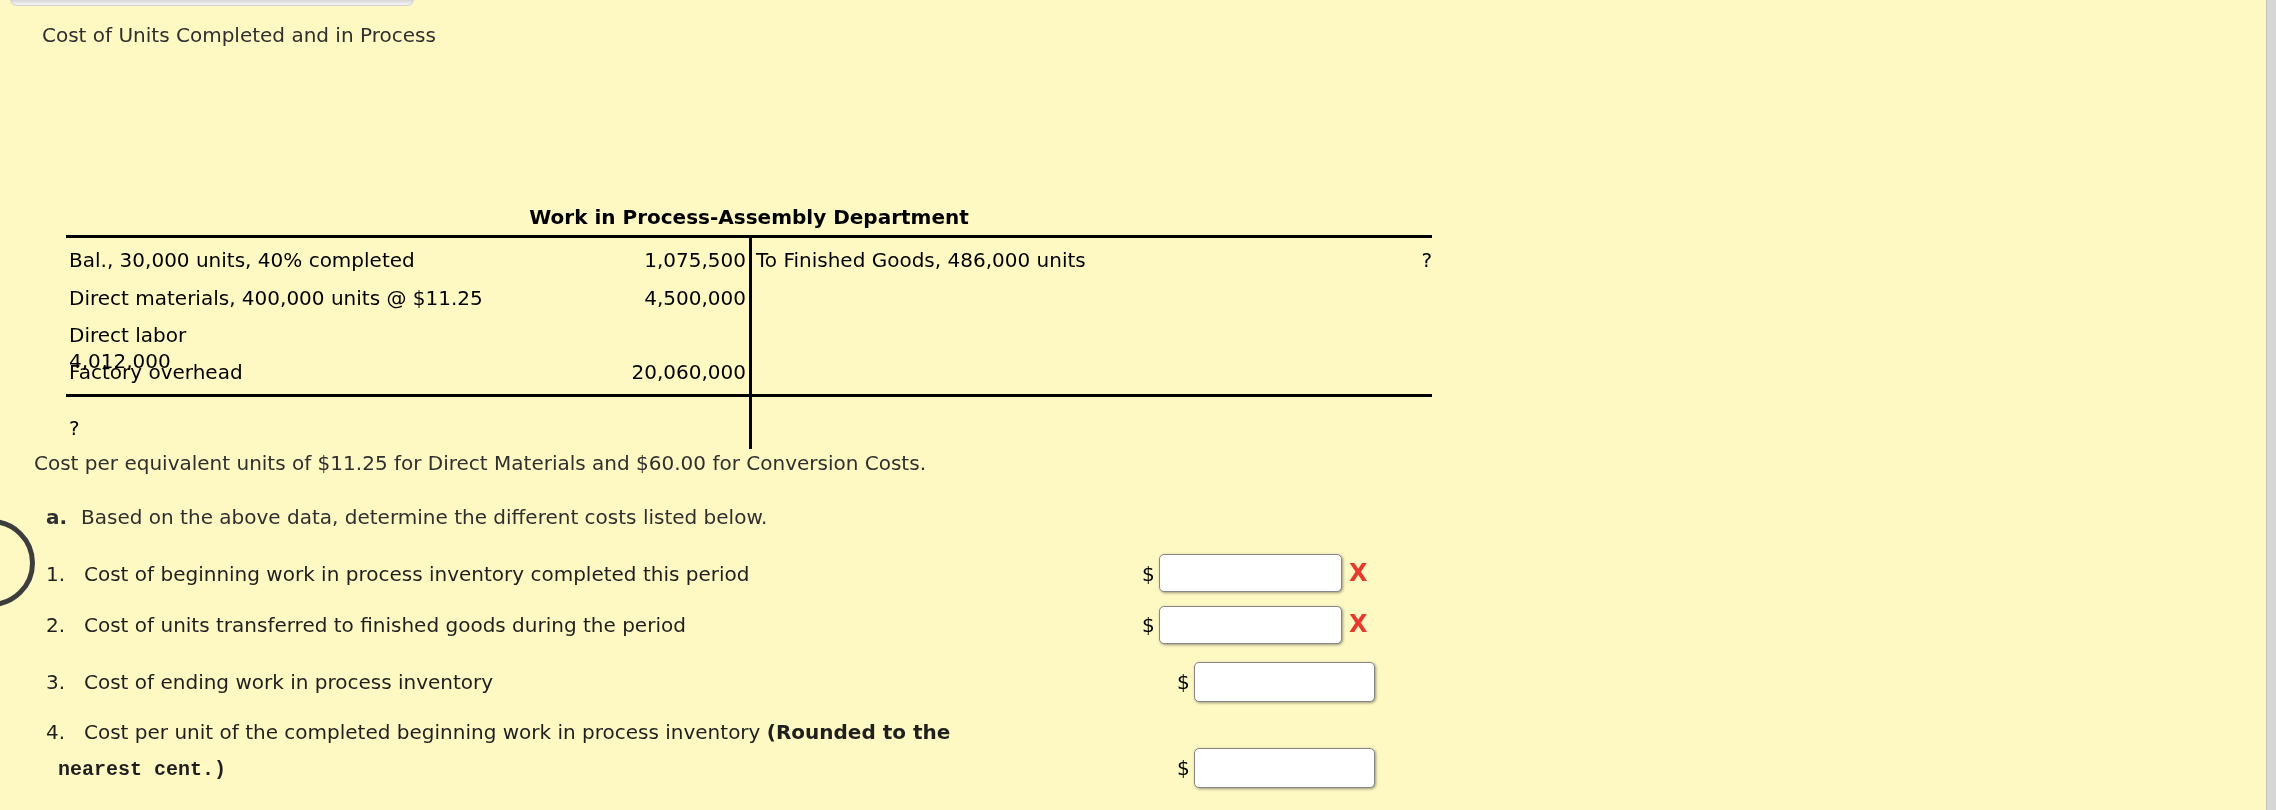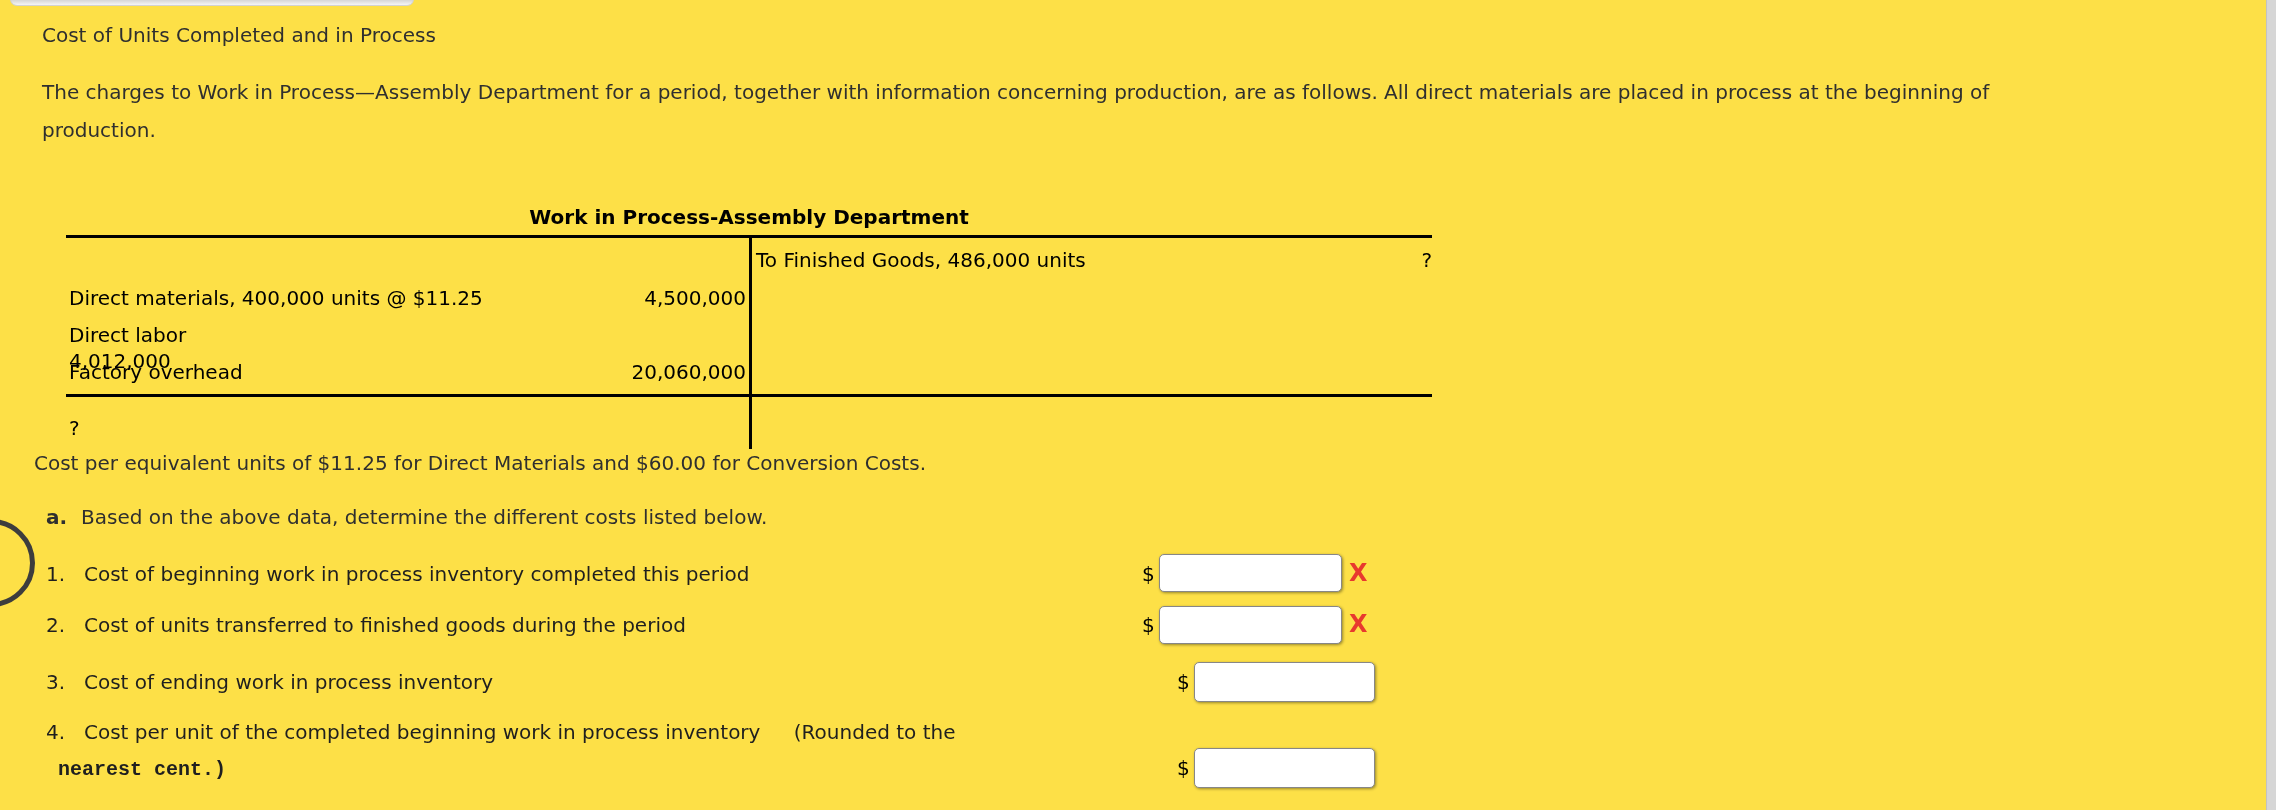--- a/index.html
+++ b/index.html
@@ -1,19 +1,19 @@
 <!DOCTYPE html>
 <html><head>
 <meta charset="utf-8">
 <style>
   html,body{margin:0;padding:0;background:#fff;}
   .page{
     position:relative;
     width:2276px;height:810px;
-    background:#fde047;
+    background:#fef9c3;
     overflow:hidden;
     font-family:"DejaVu Sans","Liberation Sans",sans-serif;
     color:#2f2f2f;
     font-size:20px;
   }
   .abs{position:absolute;}
 
   
   .top-fragment{
     left:10px;top:-4px;width:402px;height:9px;
@@ -44,21 +44,21 @@
   .section-a{left:46px;top:504px;line-height:26px;display:flex;}
   .section-a .sec-label{font-weight:bold;margin-right:14px;}
 
   .q-row{display:flex;line-height:26px;color:#1f1f1f;}
   .q-num{width:38px;flex:0 0 38px;}
   .q1{left:46px;top:561px;}
   .q2{left:46px;top:612px;}
   .q3{left:46px;top:669px;}
   .q4a{left:46px;top:719px;}
   .q4b{left:58px;top:757px;font-weight:bold;font-family:Liberation Mono, monospace;}
-  .q-bold{font-weight:normal;margin-left:27px;}
+  .q-bold{font-weight:bold;}
 
   .dollar{line-height:26px;color:#000;}
   .d1{left:1142px;top:561px;}
   .d2{left:1142px;top:612px;}
   .d3{left:1177px;top:669px;}
   .d4{left:1177px;top:755px;}
 
   .answer-input{
     box-sizing:border-box;
     border:1px solid #878787;border-radius:5px;
@@ -94,30 +94,30 @@
 </style>
 </head>
 <body>
 
 <div class="page">
 
   <div class="abs top-fragment"></div>
 
   <div class="abs page-title">Cost of Units Completed and in Process</div>
 
-  <div class="abs intro">
-    <span>The charges to Work in Process—Assembly Department for a period, together with information concerning production, are as follows. All direct materials are placed in process at the beginning of</span><br>
-    <span>production.</span>
-  </div>
 
   <div class="abs t-account">
     <div class="abs ta-title">Work in Process-Assembly Department</div>
     <div class="abs rule rule-top"></div>
     <div class="abs ta-divider"></div>
 
+    <div class="abs ta-row ta-row-debit ta-r1">
+      <span>Bal., 30,000 units, 40% completed</span>
+      <span>1,075,500</span>
+    </div>
     <div class="abs ta-row ta-row-debit ta-r2">
       <span>Direct materials, 400,000 units @ $11.25</span>
       <span>4,500,000</span>
     </div>
     <div class="abs ta-row ta-row-debit ta-r3">
       <span>Direct labor</span>
       <span>4,012,000</span>
     </div>
     <div class="abs ta-row ta-row-debit ta-r4">
       <span>Factory overhead</span>

